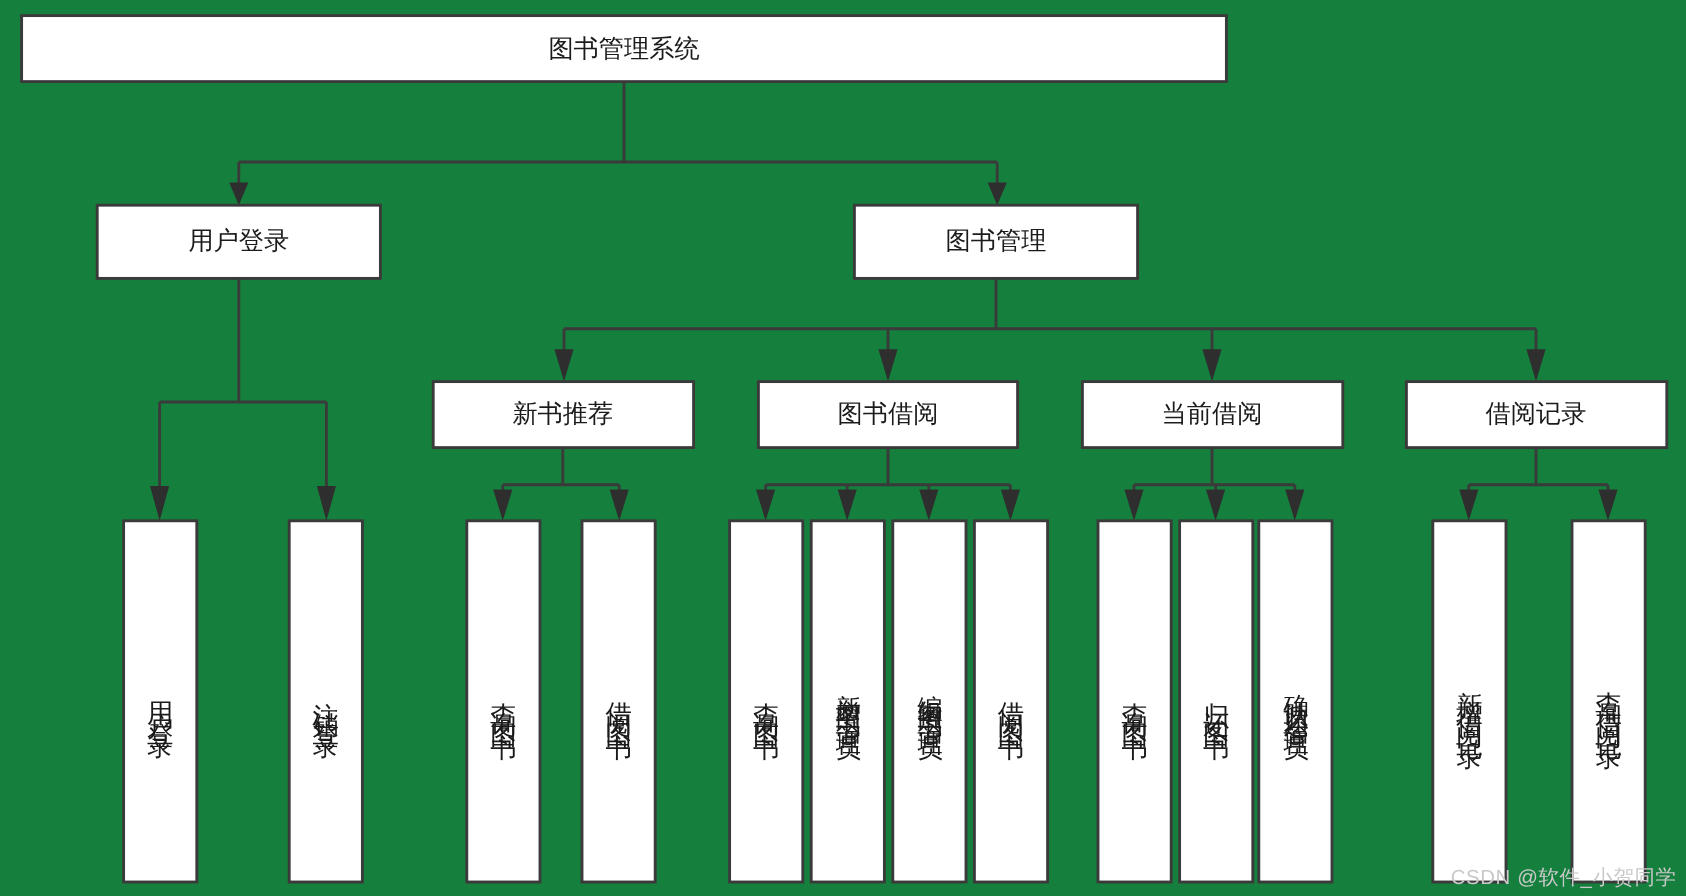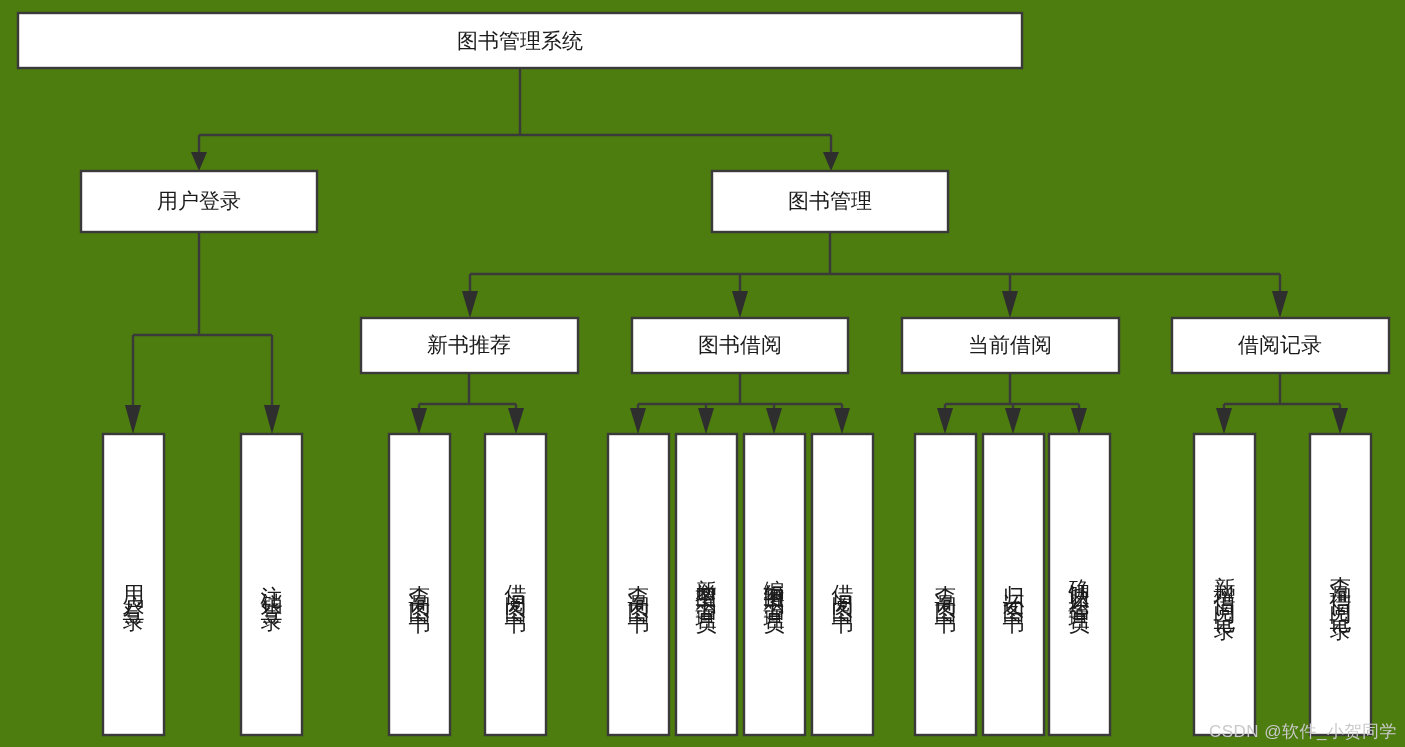--- a/index.html
+++ b/index.html
@@ -10,21 +10,21 @@
   body {
     width: 1405px;
     height: 747px;
     font-family: "Liberation Sans", "DejaVu Sans", sans-serif;
     overflow: hidden;
   }
   #diagram-root {
     position: relative;
     width: 1405px;
     height: 747px;
-    background: #4d7c0f;
+    background: #15803d;
   }
   svg.flow {
     position: absolute;
     left: 0;
     top: 0;
     width: 1405px;
     height: 747px;
     display: block;
   }
   .node-rect {

